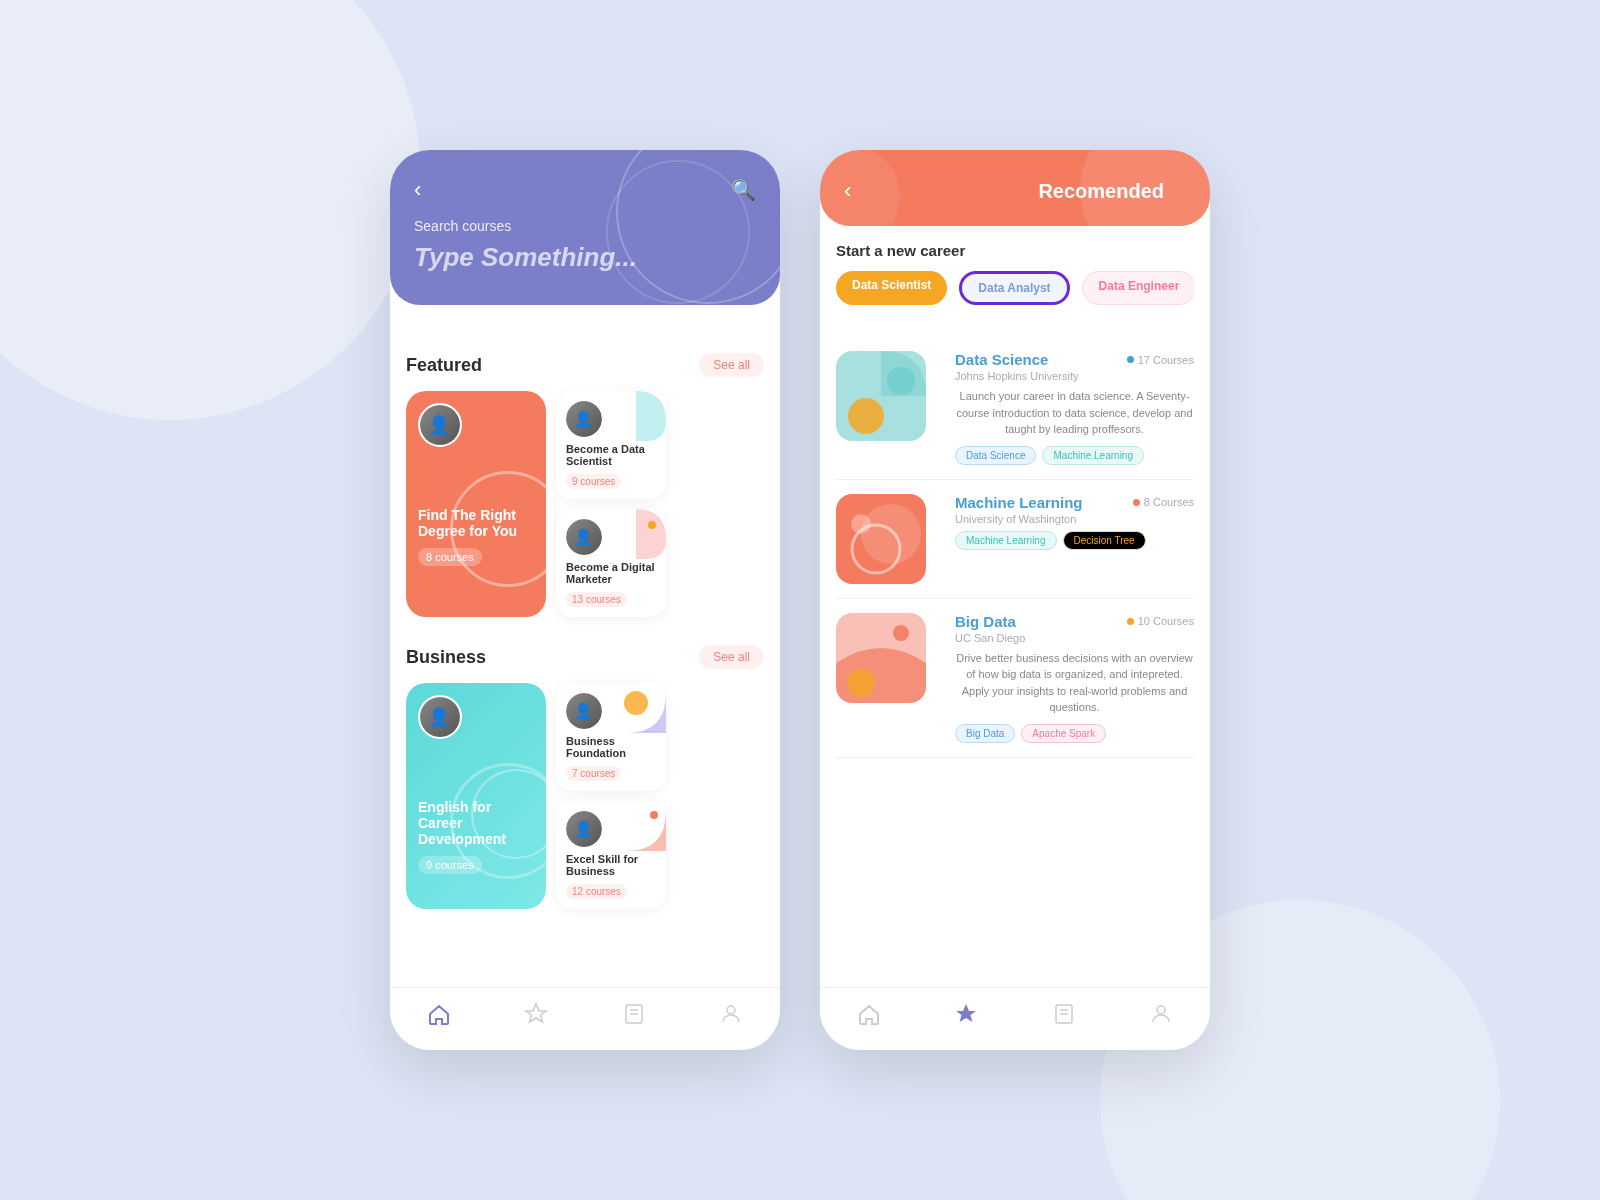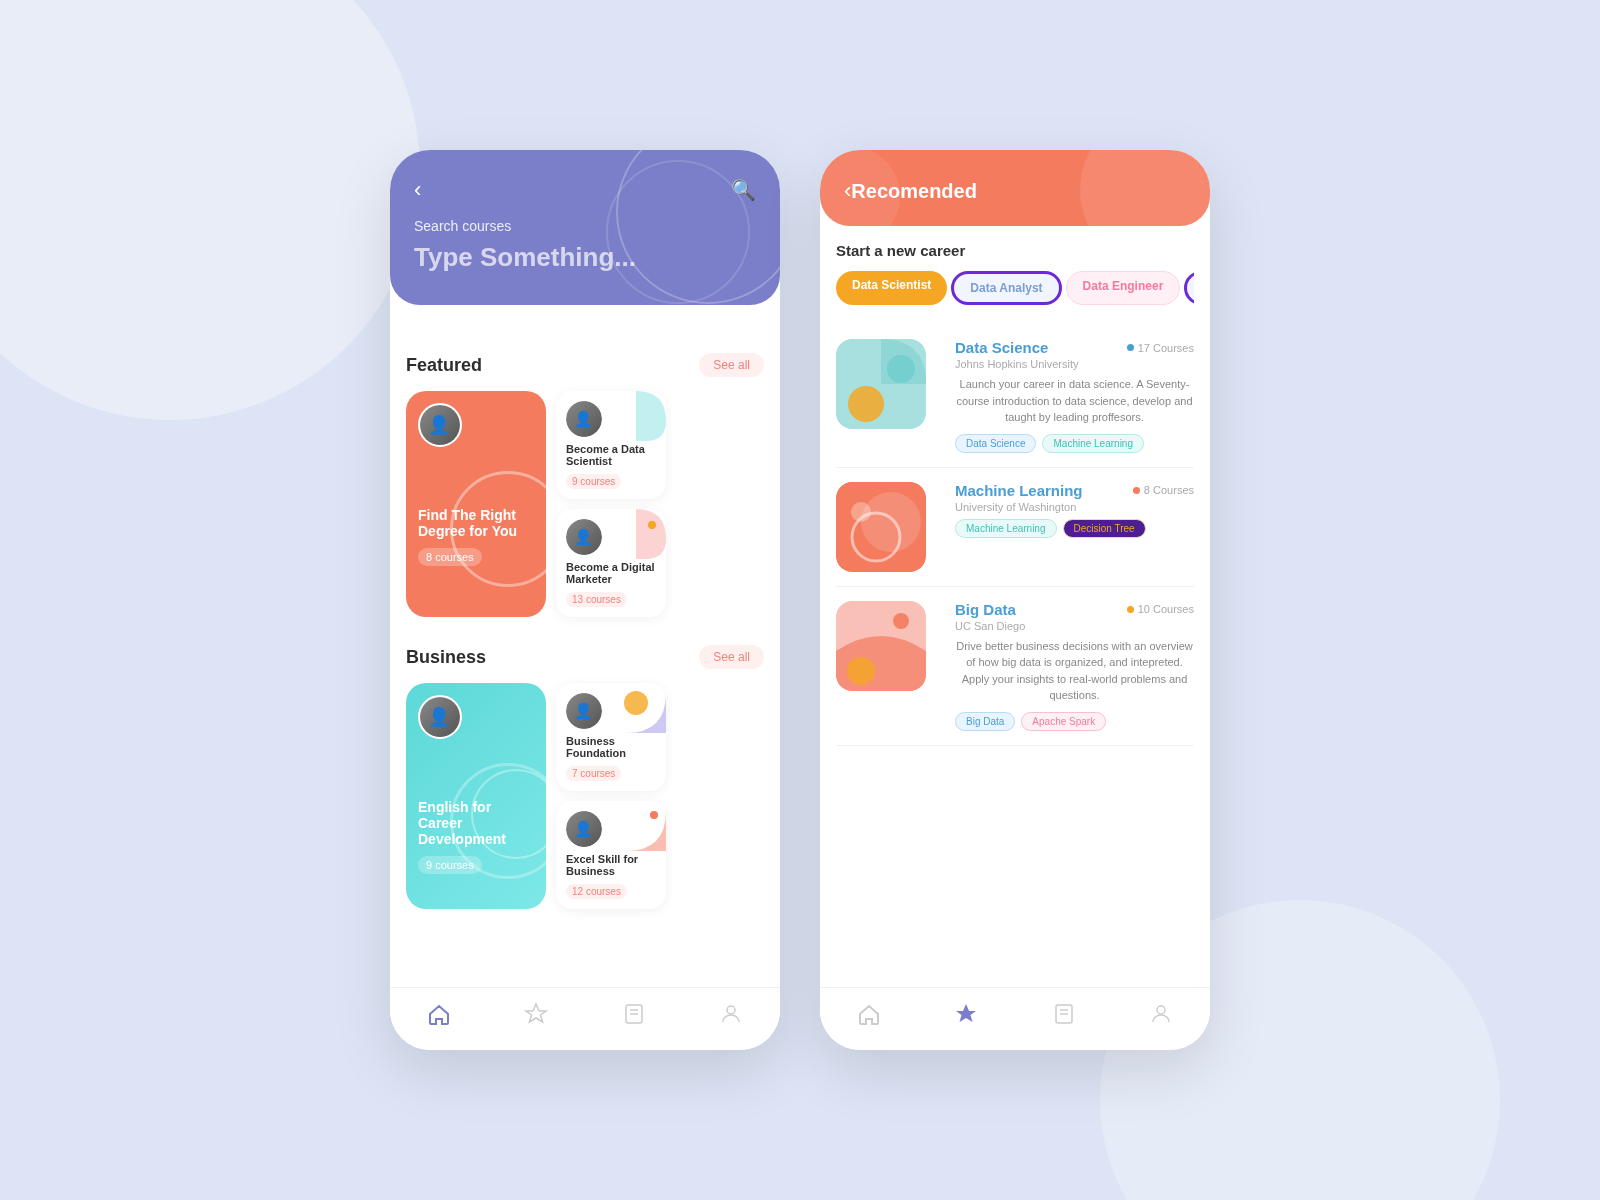--- a/index.html
+++ b/index.html
@@ -91,20 +91,21 @@
     }
     .search-label {
       color: rgba(255,255,255,0.85);
       font-size: 14px;
       margin-bottom: 8px;
     }
     .search-placeholder {
       color: rgba(255,255,255,0.7);
       font-size: 26px;
       font-weight: 700;
+      font-style: italic;
     }
 
     
     .phone1-body {
       flex: 1;
       overflow-y: auto;
       padding: 20px 16px 0;
       background: #fff;
     }
     .phone1-body::-webkit-scrollbar { display: none; }
@@ -291,21 +292,21 @@
     .phone2-header-row {
       display: flex;
       align-items: center;
       justify-content: space-between;
     }
     .phone2-title {
       color: white;
       font-size: 20px;
       font-weight: 700;
       flex: 1;
-      text-align: left;
+      text-align: right;
       position: relative;
       z-index: 1;
     }
     .phone2-back {
       color: white;
       font-size: 22px;
       cursor: pointer;
       z-index: 1;
     }
 
@@ -319,22 +320,22 @@
 
     .career-title {
       font-size: 15px;
       font-weight: 600;
       color: #333;
       margin-bottom: 12px;
     }
 
     .career-tabs {
       display: flex;
-      gap: 4px;
-      margin-bottom: 20px;
+      gap: 12px;
+      margin-bottom: 32px;
       overflow: hidden;
     }
     .career-tab {
       padding: 7px 16px;
       border-radius: 20px;
       font-size: 12px;
       font-weight: 600;
       cursor: pointer;
       white-space: nowrap;
     }
@@ -427,21 +428,21 @@
       background: #e8f4ff;
       color: #4a9ed6;
       border: 1px solid #b8dbf5;
     }
     .tag-teal {
       background: #e8faf8;
       color: #3dbfb8;
       border: 1px solid #b8e8e5;
     }
     .tag-orange {
-      background: #4c1d95;
+      background: #000000;
       color: #f5a623;
       border: 1px solid #f5d9a8;
     }
     .tag-pink {
       background: #fff0f3;
       color: #f47b9e;
       border: 1px solid #f5c0d0;
     }
 
     

